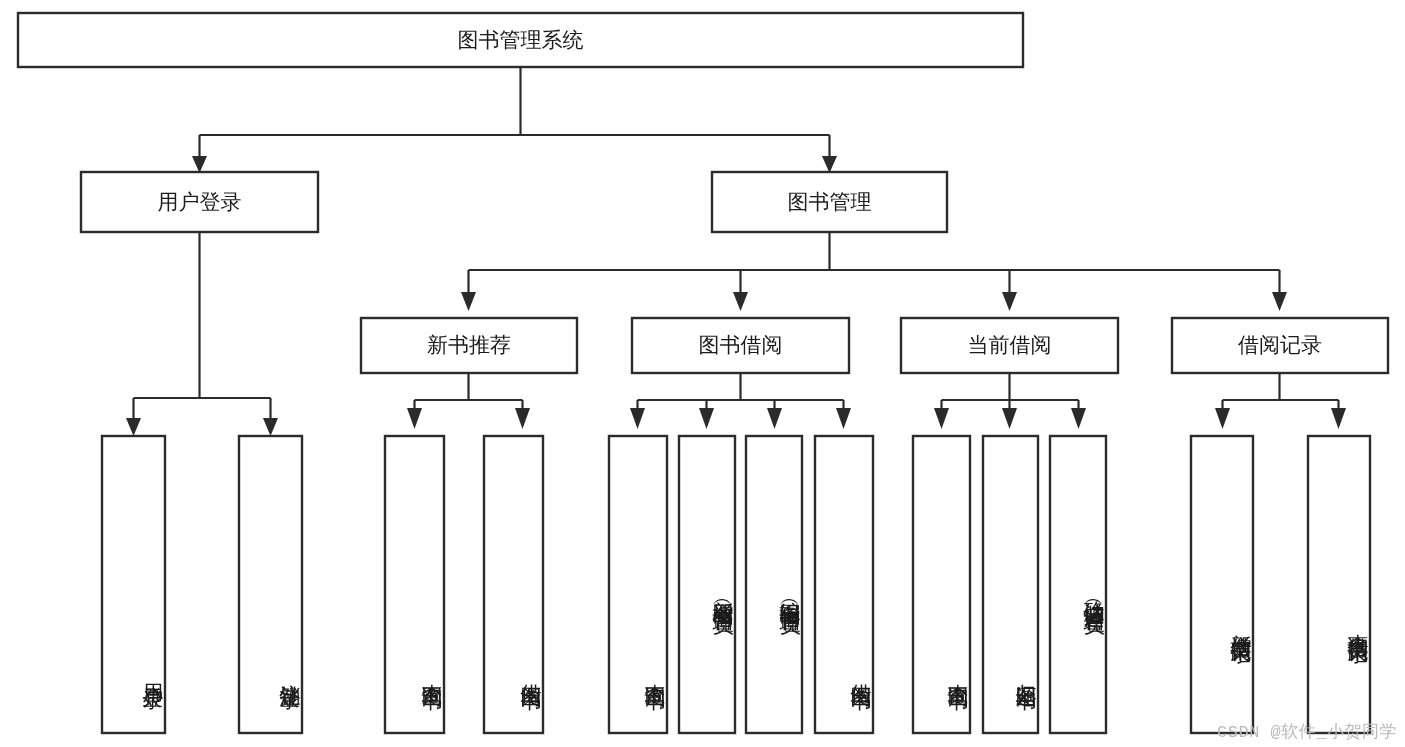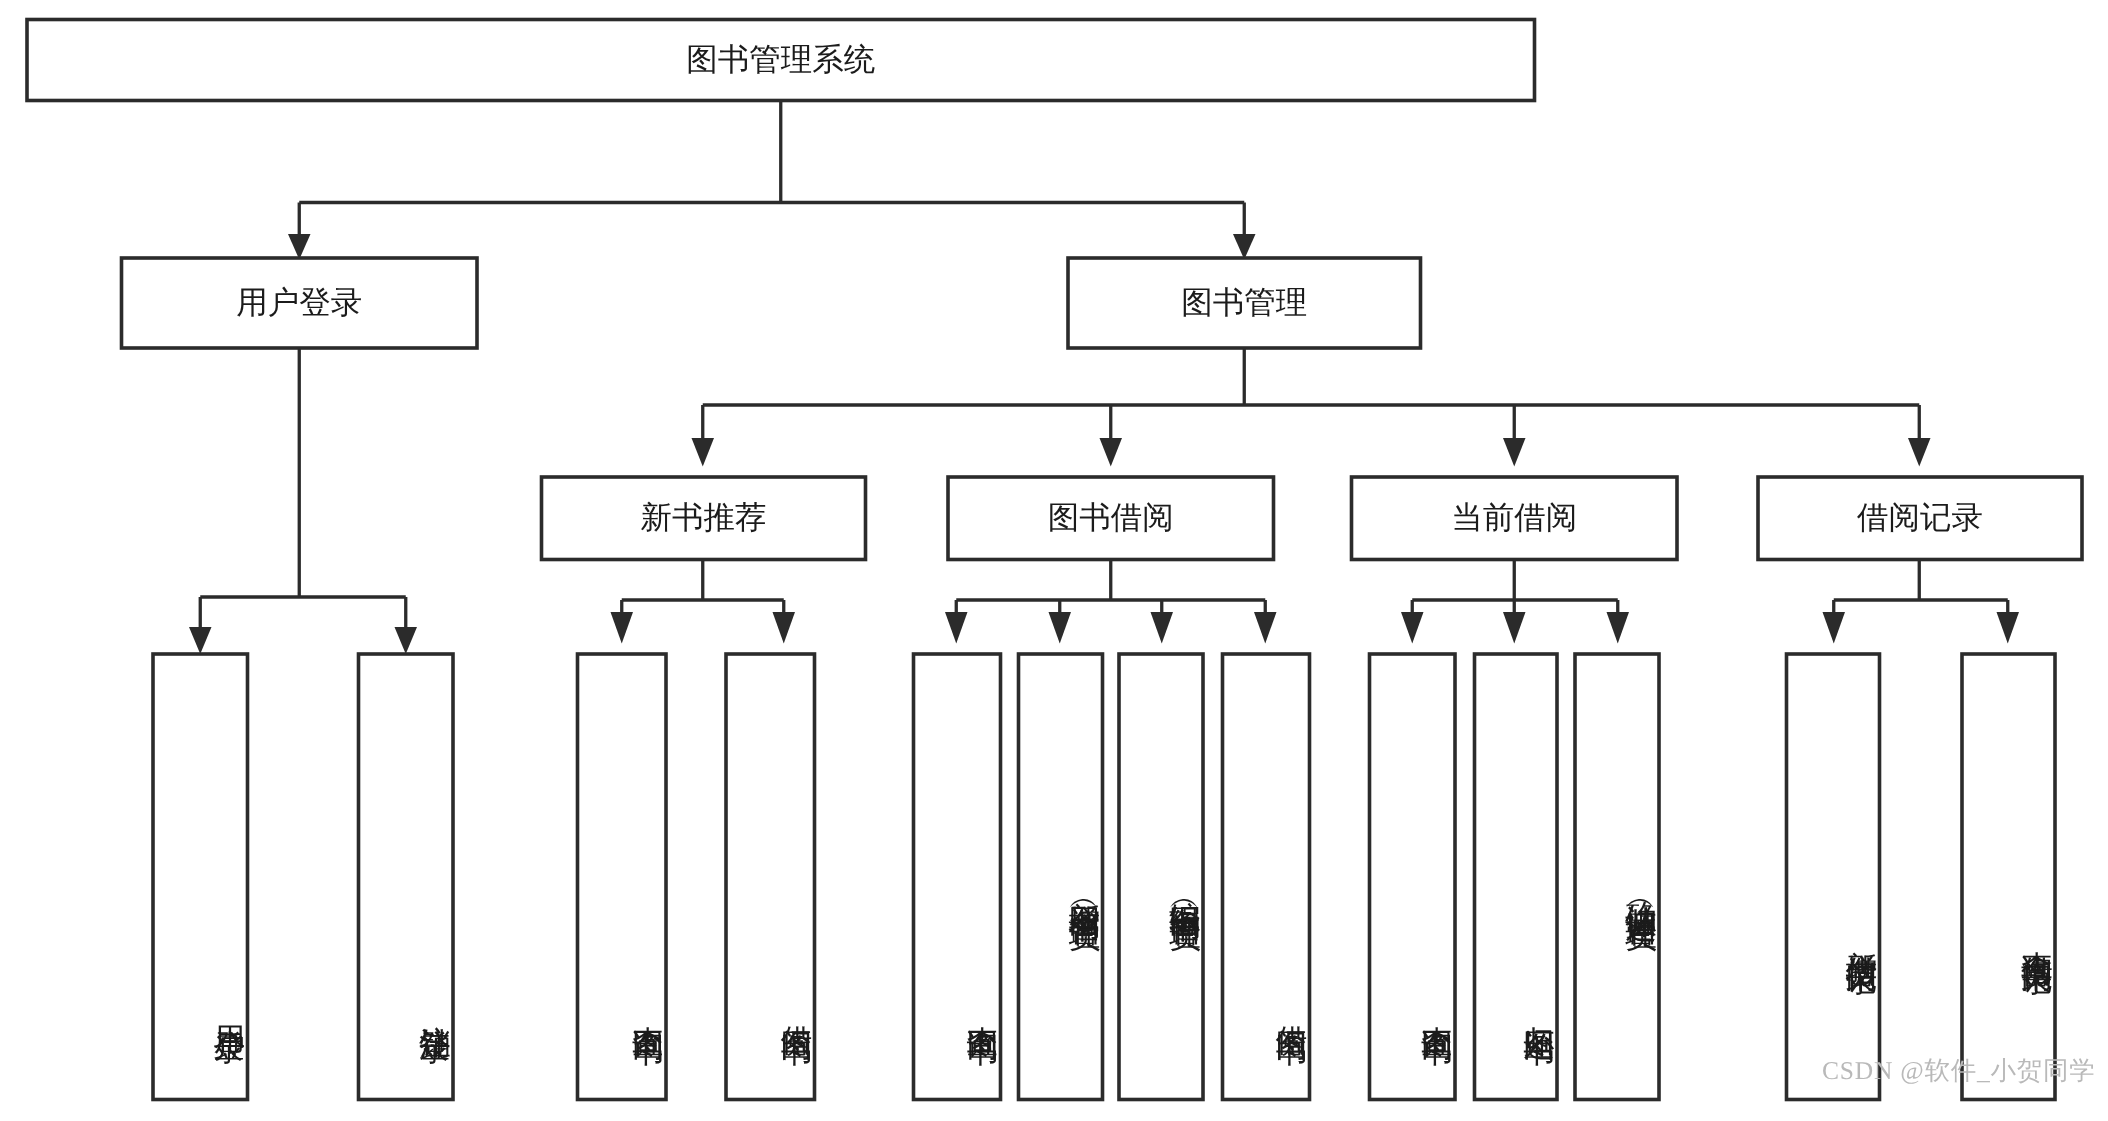--- a/index.html
+++ b/index.html
@@ -58,22 +58,22 @@
     letter-spacing: 2px;
     white-space: pre;
     display: flex;
     align-items: flex-start;
     justify-content: center;
     pointer-events: none;
   }
   .watermark {
     position: absolute;
     right: 8px;
-    bottom: 22px;
-    font-family: Liberation Serif, serif;
+    bottom: 4px;
+    font-family: Liberation Mono, monospace;
     font-size: 17px;
     color: #b9b9b9;
     letter-spacing: 0.5px;
     white-space: nowrap;
   }
 </style>
 </head>
 <body>
 
 <div id="diagram-root">

